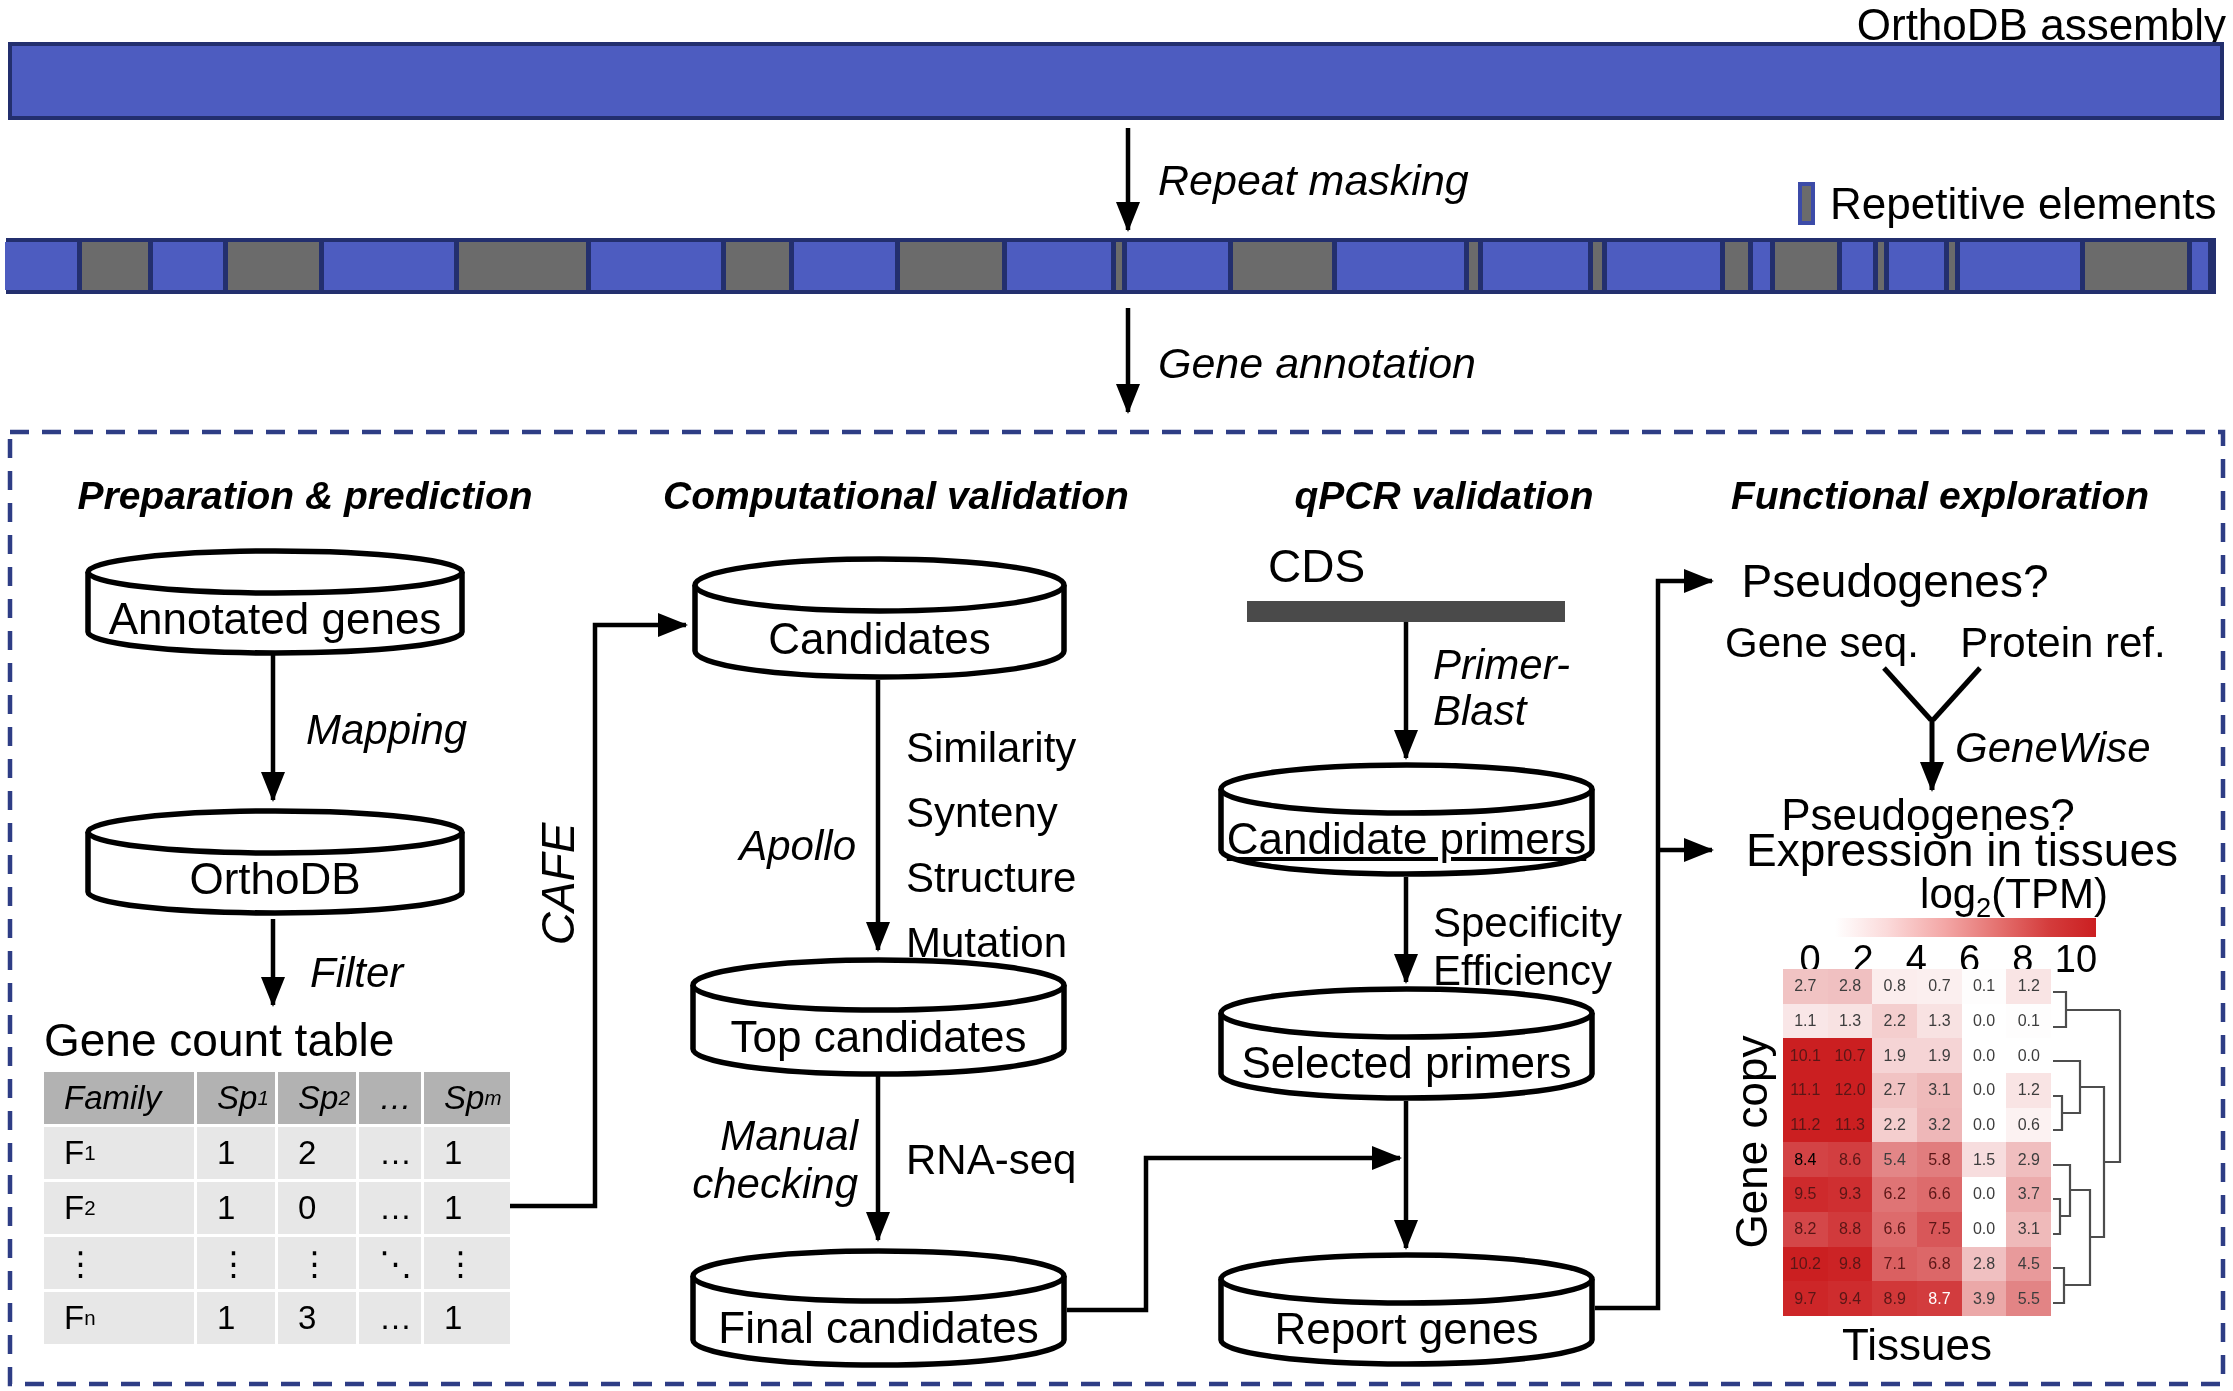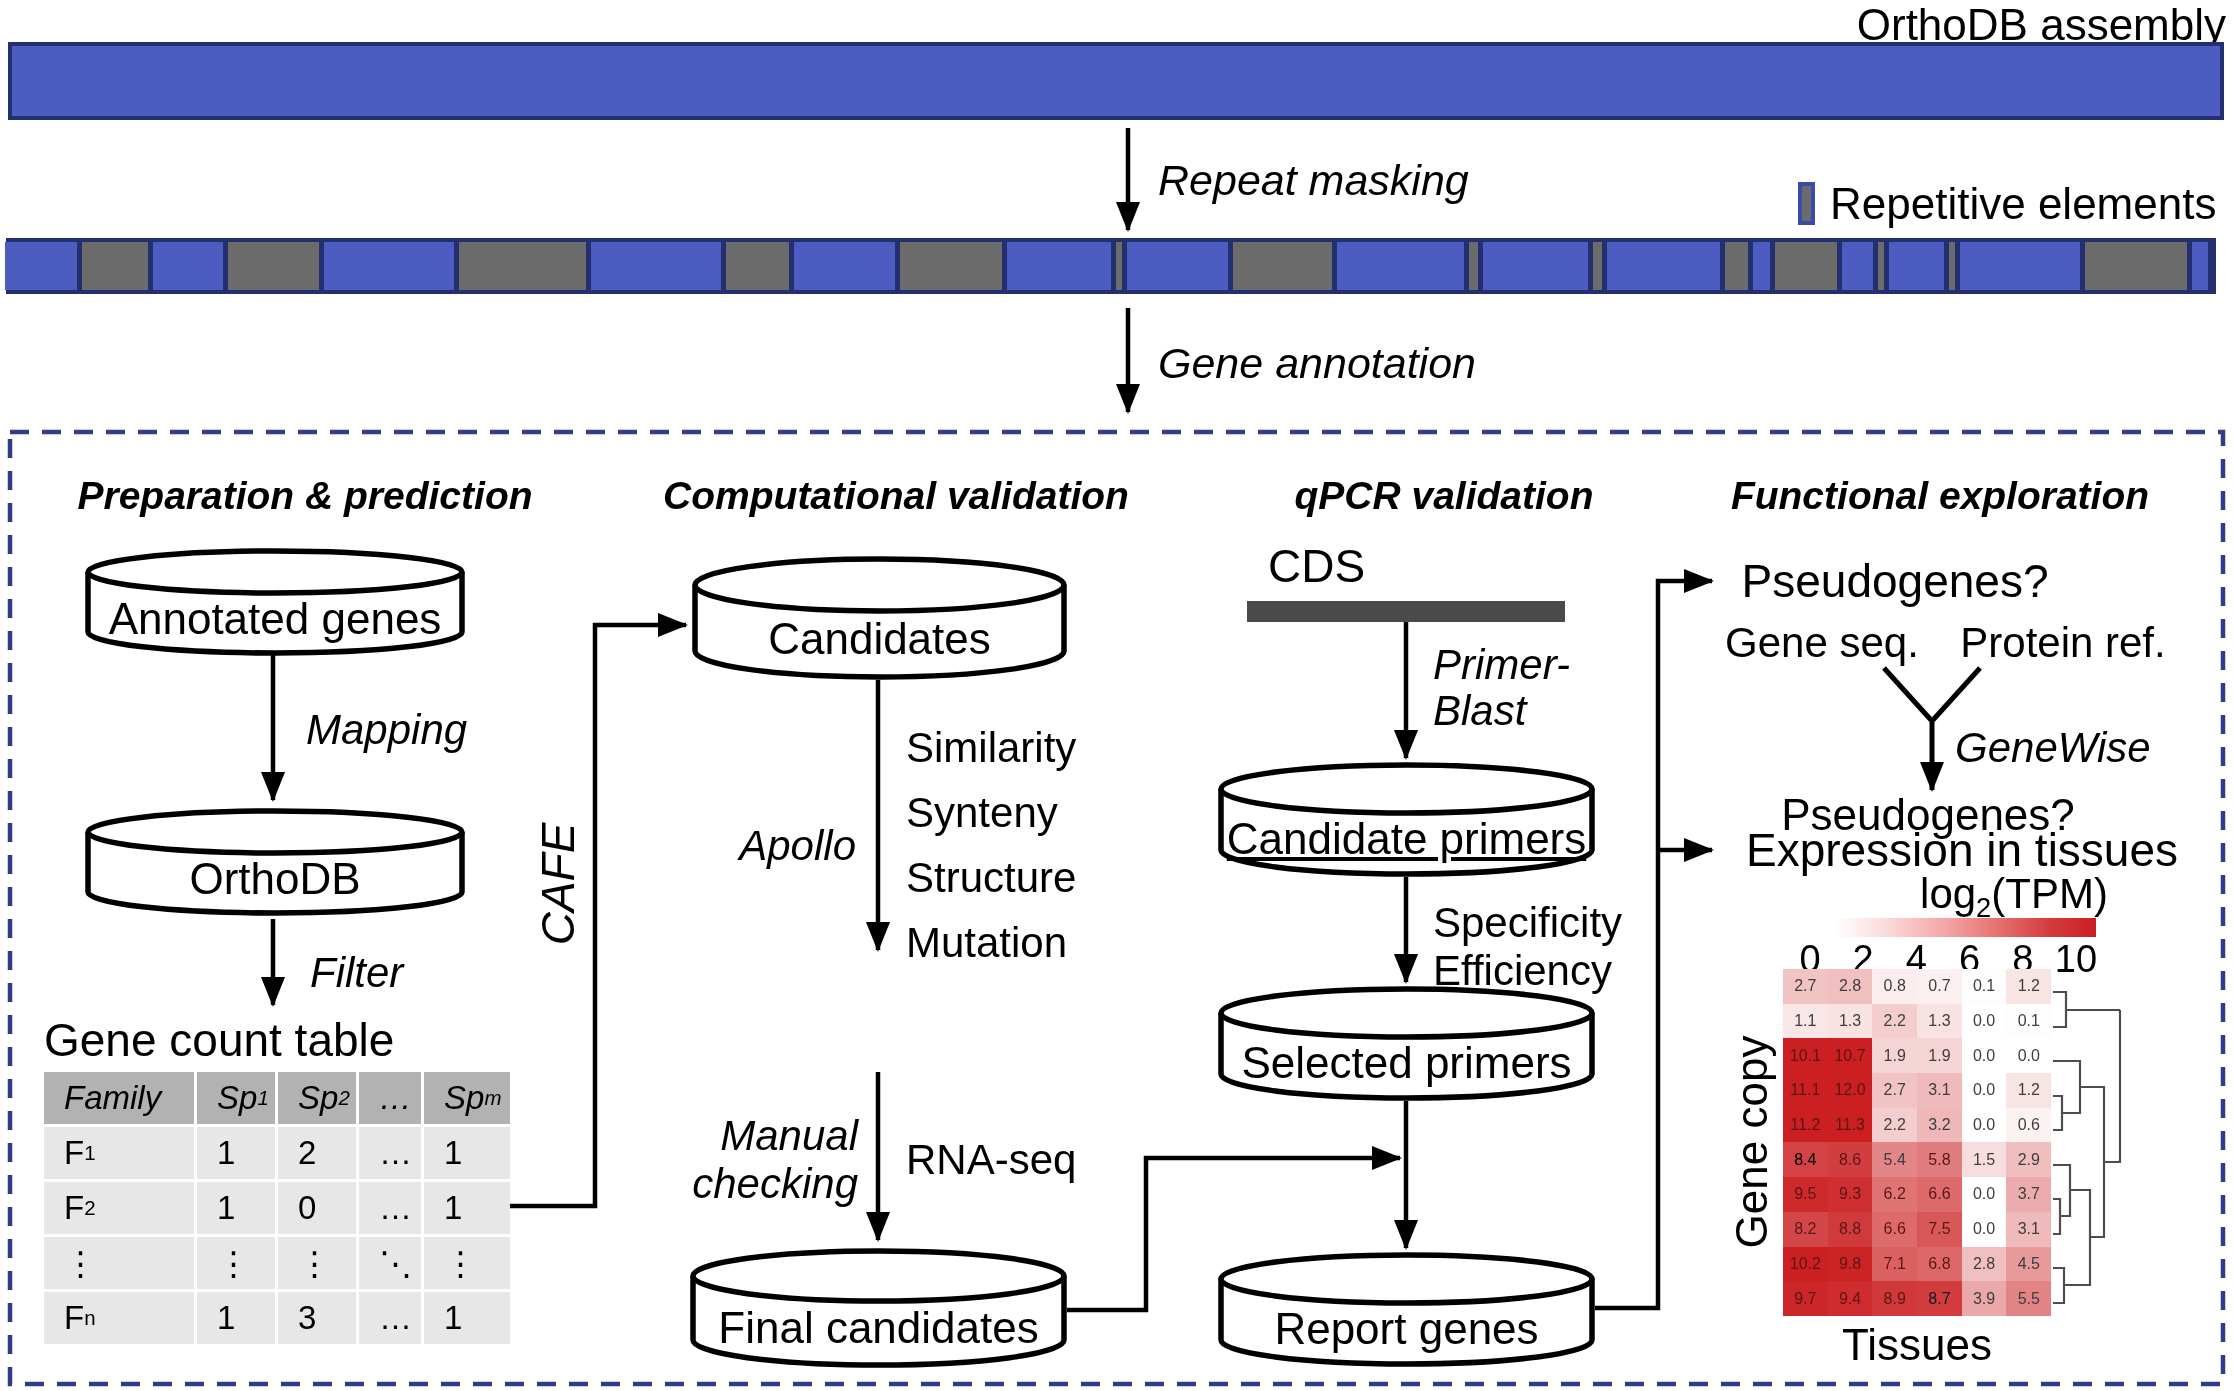--- a/index.html
+++ b/index.html
@@ -207,20 +207,27 @@
   </svg>
     <div class="cl" style="top:58px;">Candidates</div>
   </div>
   <div class="abs it lbl42" style="right:1377px;top:846px;transform:translateY(-50%);">Apollo</div>
   <div class="abs lbl42" style="left:906px;top:715px;line-height:65px;">
     <div>Similarity</div>
     <div>Synteny</div>
     <div>Structure</div>
     <div>Mutation</div>
   </div>
+  <div class="cyl" style="left:690px;top:957px;width:377px;height:120px;">
+      <svg width="377" height="120" viewBox="0 0 377 120">
+    <path d="M3,28 V92 A185.5 25 0 0 0 374,92 V28" fill="#fff" stroke="#000" stroke-width="5.5"></path>
+    <ellipse cx="188.5" cy="28" rx="185.5" ry="25" fill="#fff" stroke="#000" stroke-width="5.5"></ellipse>
+  </svg>
+    <div class="cl" style="top:55px;">Top candidates</div>
+  </div>
   <div class="abs it lbl42" style="right:1375px;top:1112px;line-height:48px;text-align:right;">
     <div>Manual</div>
     <div>checking</div>
   </div>
   <div class="abs lbl42" style="left:906px;top:1160px;transform:translateY(-50%);">RNA-seq</div>
   <div class="cyl" style="left:690px;top:1248px;width:377px;height:120px;">
       <svg width="377" height="120" viewBox="0 0 377 120">
     <path d="M3,28 V92 A185.5 25 0 0 0 374,92 V28" fill="#fff" stroke="#000" stroke-width="5.5"></path>
     <ellipse cx="188.5" cy="28" rx="185.5" ry="25" fill="#fff" stroke="#000" stroke-width="5.5"></ellipse>
   </svg>
@@ -327,20 +334,20 @@
       <div class="hm-cell" style="background: rgb(239, 186, 186); color: rgb(61, 61, 61);">3.1</div>
       <div class="hm-cell" style="background: rgb(203, 31, 33); color: rgb(90, 22, 22);">10.2</div>
       <div class="hm-cell" style="background: rgb(204, 35, 37); color: rgb(90, 22, 22);">9.8</div>
       <div class="hm-cell" style="background: rgb(218, 96, 97); color: rgb(90, 22, 22);">7.1</div>
       <div class="hm-cell" style="background: rgb(220, 103, 104); color: rgb(90, 22, 22);">6.8</div>
       <div class="hm-cell" style="background: rgb(240, 192, 193); color: rgb(61, 61, 61);">2.8</div>
       <div class="hm-cell" style="background: rgb(232, 154, 155); color: rgb(61, 61, 61);">4.5</div>
       <div class="hm-cell" style="background: rgb(205, 38, 40); color: rgb(90, 22, 22);">9.7</div>
       <div class="hm-cell" style="background: rgb(206, 44, 46); color: rgb(90, 22, 22);">9.4</div>
       <div class="hm-cell" style="background: rgb(209, 56, 57); color: rgb(90, 22, 22);">8.9</div>
-      <div class="hm-cell" style="background: rgb(210, 60, 62); color: #0f172a;">8.7</div>
+      <div class="hm-cell" style="background: rgb(210, 60, 62); color: #ffffff;">8.7</div>
       <div class="hm-cell" style="background: rgb(235, 168, 168); color: rgb(61, 61, 61);">3.9</div>
       <div class="hm-cell" style="background: rgb(226, 132, 133); color: rgb(61, 61, 61);">5.5</div>
     </div>
   <div class="abs vert" style="left:1752px;top:1142px;font-size:44px;">Gene copy</div>
   <div class="abs lbl44 ctr" style="left:1917px;top:1345px;">Tissues</div>
 
 </div>
 
 </body></html>

